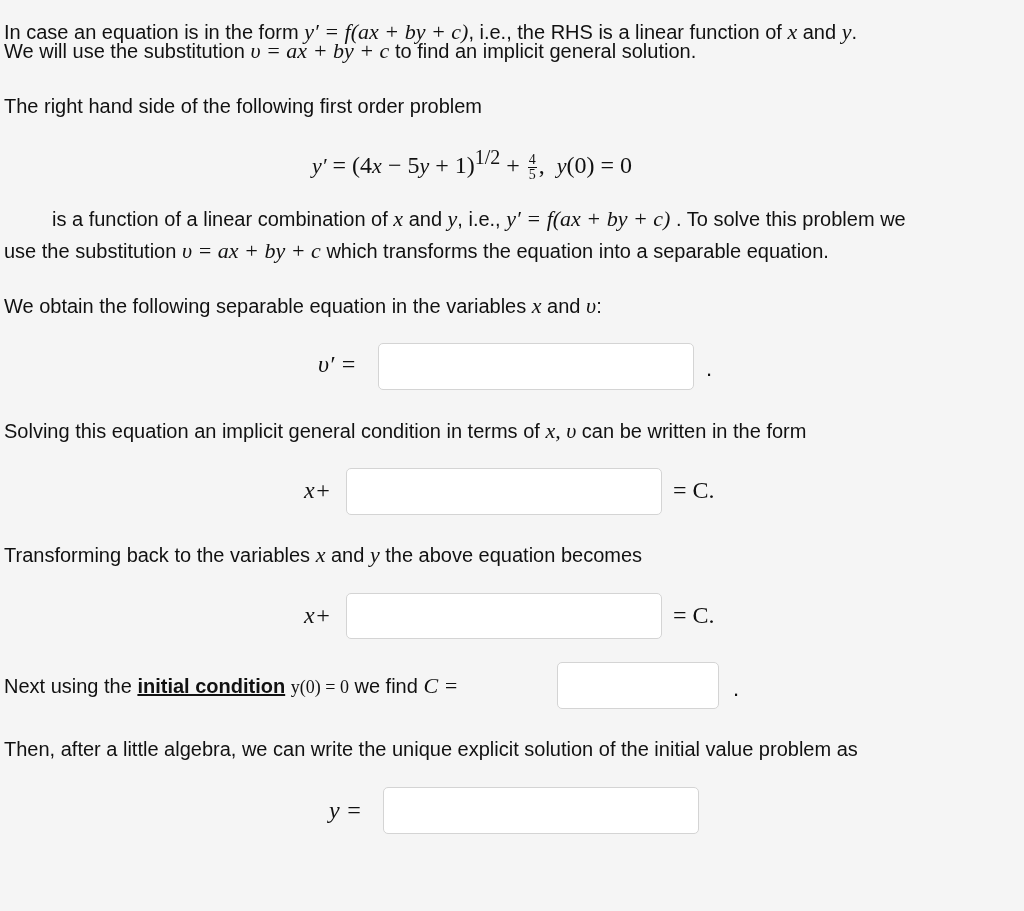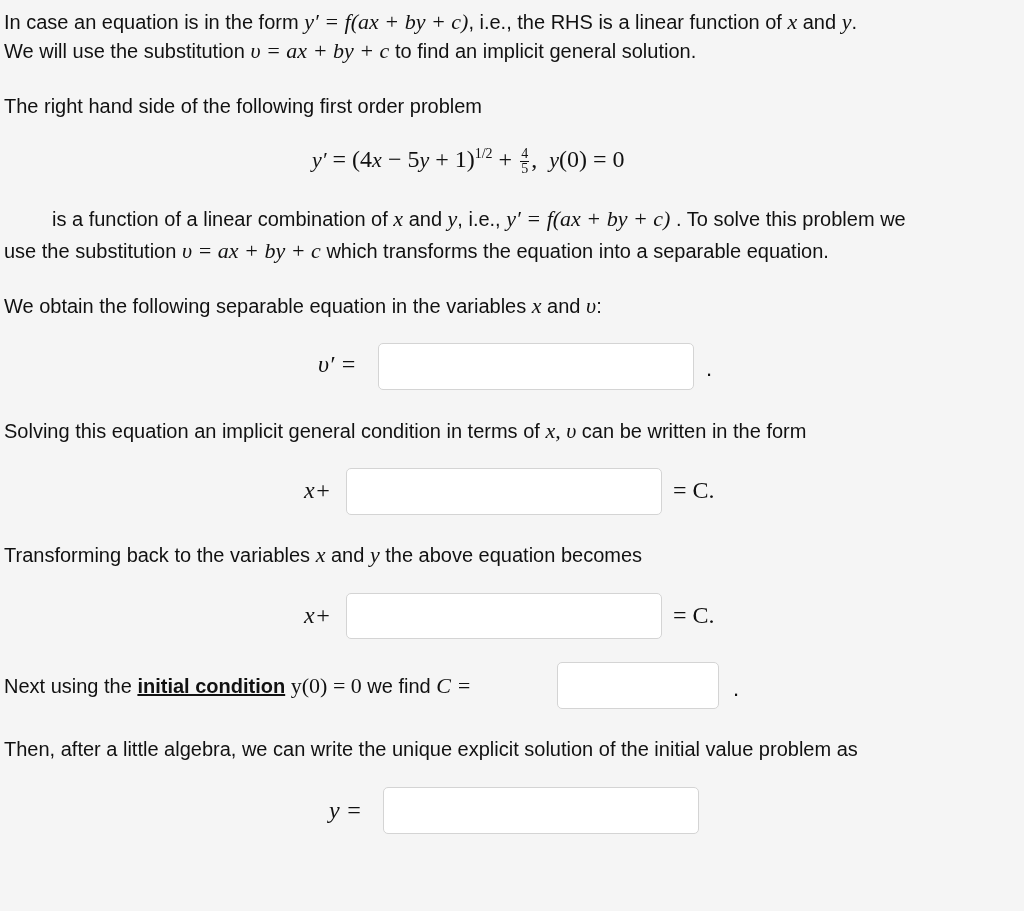--- a/index.html
+++ b/index.html
@@ -23,40 +23,40 @@
     line-height: 24px;
   }
   .m {
     font-family: "Liberation Serif", "DejaVu Serif", serif;
     font-style: italic;
     font-size: 22px;
   }
   .mr {
     font-family: "Liberation Serif", "DejaVu Serif", serif;
     font-style: normal;
-    font-size: 22px;
+    font-size: 18px;
   }
   .b { font-weight: bold; text-decoration: underline; }
   .centered {
     position: absolute;
     white-space: nowrap;
     font-family: "Liberation Serif", "DejaVu Serif", serif;
     font-size: 24px;
   }
   .frac {
     display: inline-block;
     vertical-align: middle;
     text-align: center;
     font-size: 14px;
     line-height: 14px;
     margin: 0 2px;
   }
   .frac .num { display: block; border-bottom: 1px solid #111; padding: 0 1px; }
   .frac .den { display: block; }
-  sup { font-size: 14px; }
+  sup { font-size: 20px; }
   .answer-box {
     position: absolute;
     background: #ffffff;
     border: 1.5px solid #d4d4d4;
     border-radius: 5px;
     box-sizing: border-box;
   }
   .label-math {
     position: absolute;
     white-space: nowrap;
@@ -64,21 +64,21 @@
     font-size: 24px;
   }
   .dot {
     position: absolute;
     font-size: 22px;
   }
 </style>
 </head>
 <body>
 
-<div class="line" style="top:10px;">
+<div class="line" style="top:20px;">
   <span>In case an equation is in the form </span><span class="m">y′ = f(ax + by + c)</span><span>, i.e., the RHS is a linear function of </span><span class="m">x</span><span> and </span><span class="m">y</span><span>.</span>
 </div>
 <div class="line" style="top:39px;text-align:center;">
   <span>We will use the substitution </span><span class="m">υ = ax + by + c</span><span> to find an implicit general solution.</span>
 </div>
 
 <div class="line" style="top:94px;">The right hand side of the following first order problem</div>
 
 <div class="centered" style="left:312px; top:146px;">
   <span class="m">y′</span><span> = (4</span><span class="m">x</span><span> − 5</span><span class="m">y</span><span> + 1)</span><sup>1/2</sup><span> + </span><span class="frac"><span class="num">4</span><span class="den">5</span></span><span>,</span>&nbsp;&nbsp;<span class="m">y</span><span>(0) = 0</span>

